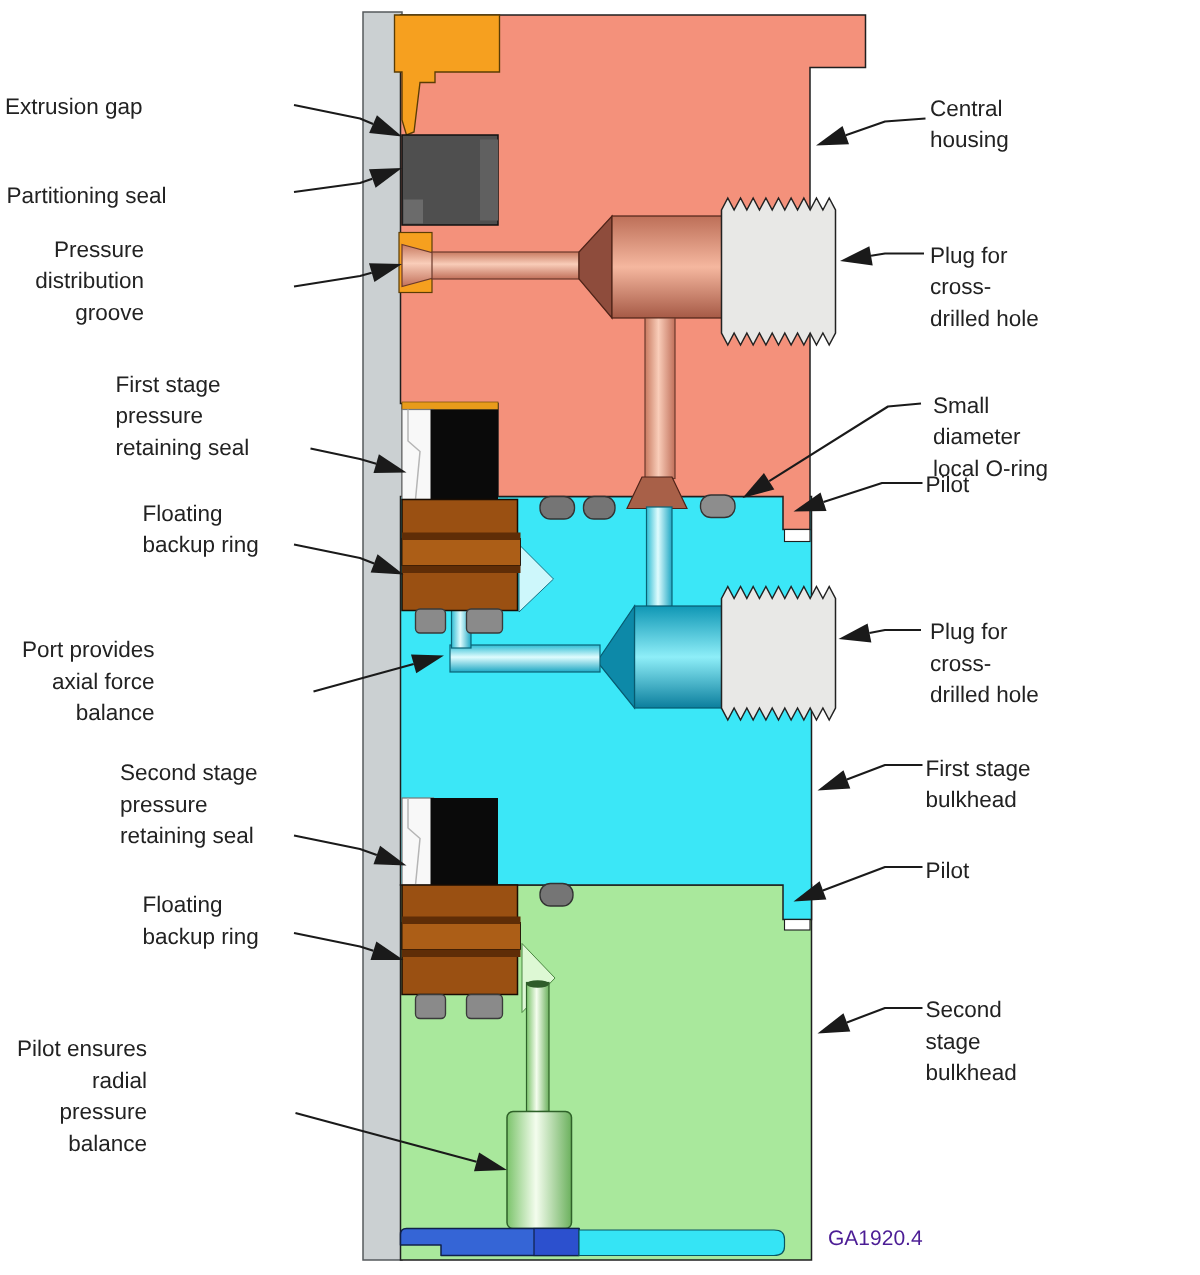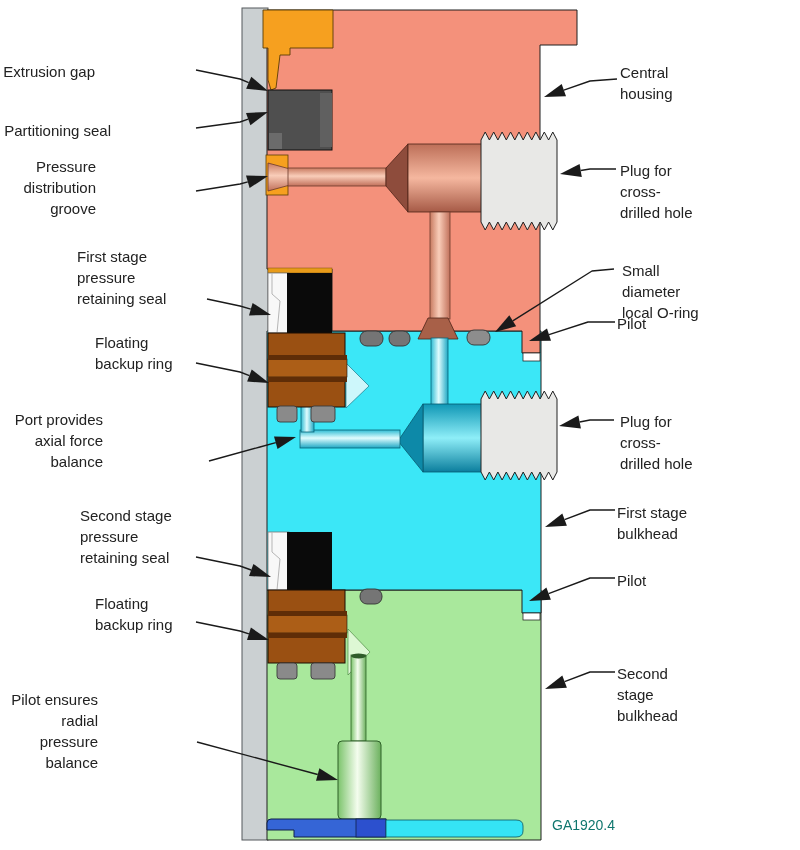--- a/index.html
+++ b/index.html
@@ -2,21 +2,21 @@
 <html><head>
 <meta charset="utf-8">
 <style>
   html,body{margin:0;padding:0;background:#ffffff;}
   #stage{position:relative;width:708px;height:850px;background:#ffffff;overflow:hidden;
          font-family:"Liberation Sans",sans-serif;}
   #diagram-svg{position:absolute;left:0;top:0;}
   .lbl{position:absolute;font:15px/21px "Liberation Sans",sans-serif;color:#222;
        white-space:pre-line;}
   .lbl.ra{text-align:right;}
-  .fig{position:absolute;font:14px "Liberation Sans",sans-serif;color:#0f766e;}
+  .fig{position:absolute;font:14px "Liberation Sans",sans-serif;color:#4c1d95;}
 </style>
 </head>
 <body>
 
 <div id="stage">
 
 <svg id="diagram-svg" width="800" height="850" viewBox="0 0 800 850">
   <defs>
     <linearGradient id="gCopH" x1="0" y1="0" x2="0" y2="1">
       <stop offset="0" stop-color="#c87a60"></stop>
@@ -166,21 +166,21 @@
 <div class="lbl ra" style="right:613px;top:61px">Extrusion gap</div>
 <div class="lbl ra" style="right:597px;top:120px">Partitioning seal</div>
 <div class="lbl ra" style="right:612px;top:156px">Pressure
 distribution
 groove</div>
 <div class="lbl" style="left:77px;top:246px">First stage
 pressure
 retaining seal</div>
 <div class="lbl" style="left:95px;top:332px">Floating
 backup ring</div>
-<div class="lbl ra" style="right:605px;top:409px">Port provides
+<div class="lbl ra" style="right:605px;top:423px">Port provides
 axial force
 balance</div>
 <div class="lbl" style="left:80px;top:505px">Second stage
 pressure
 retaining seal</div>
 <div class="lbl" style="left:95px;top:593px">Floating
 backup ring</div>
 <div class="lbl ra" style="right:610px;top:689px">Pilot ensures
 radial pressure
 balance</div>

